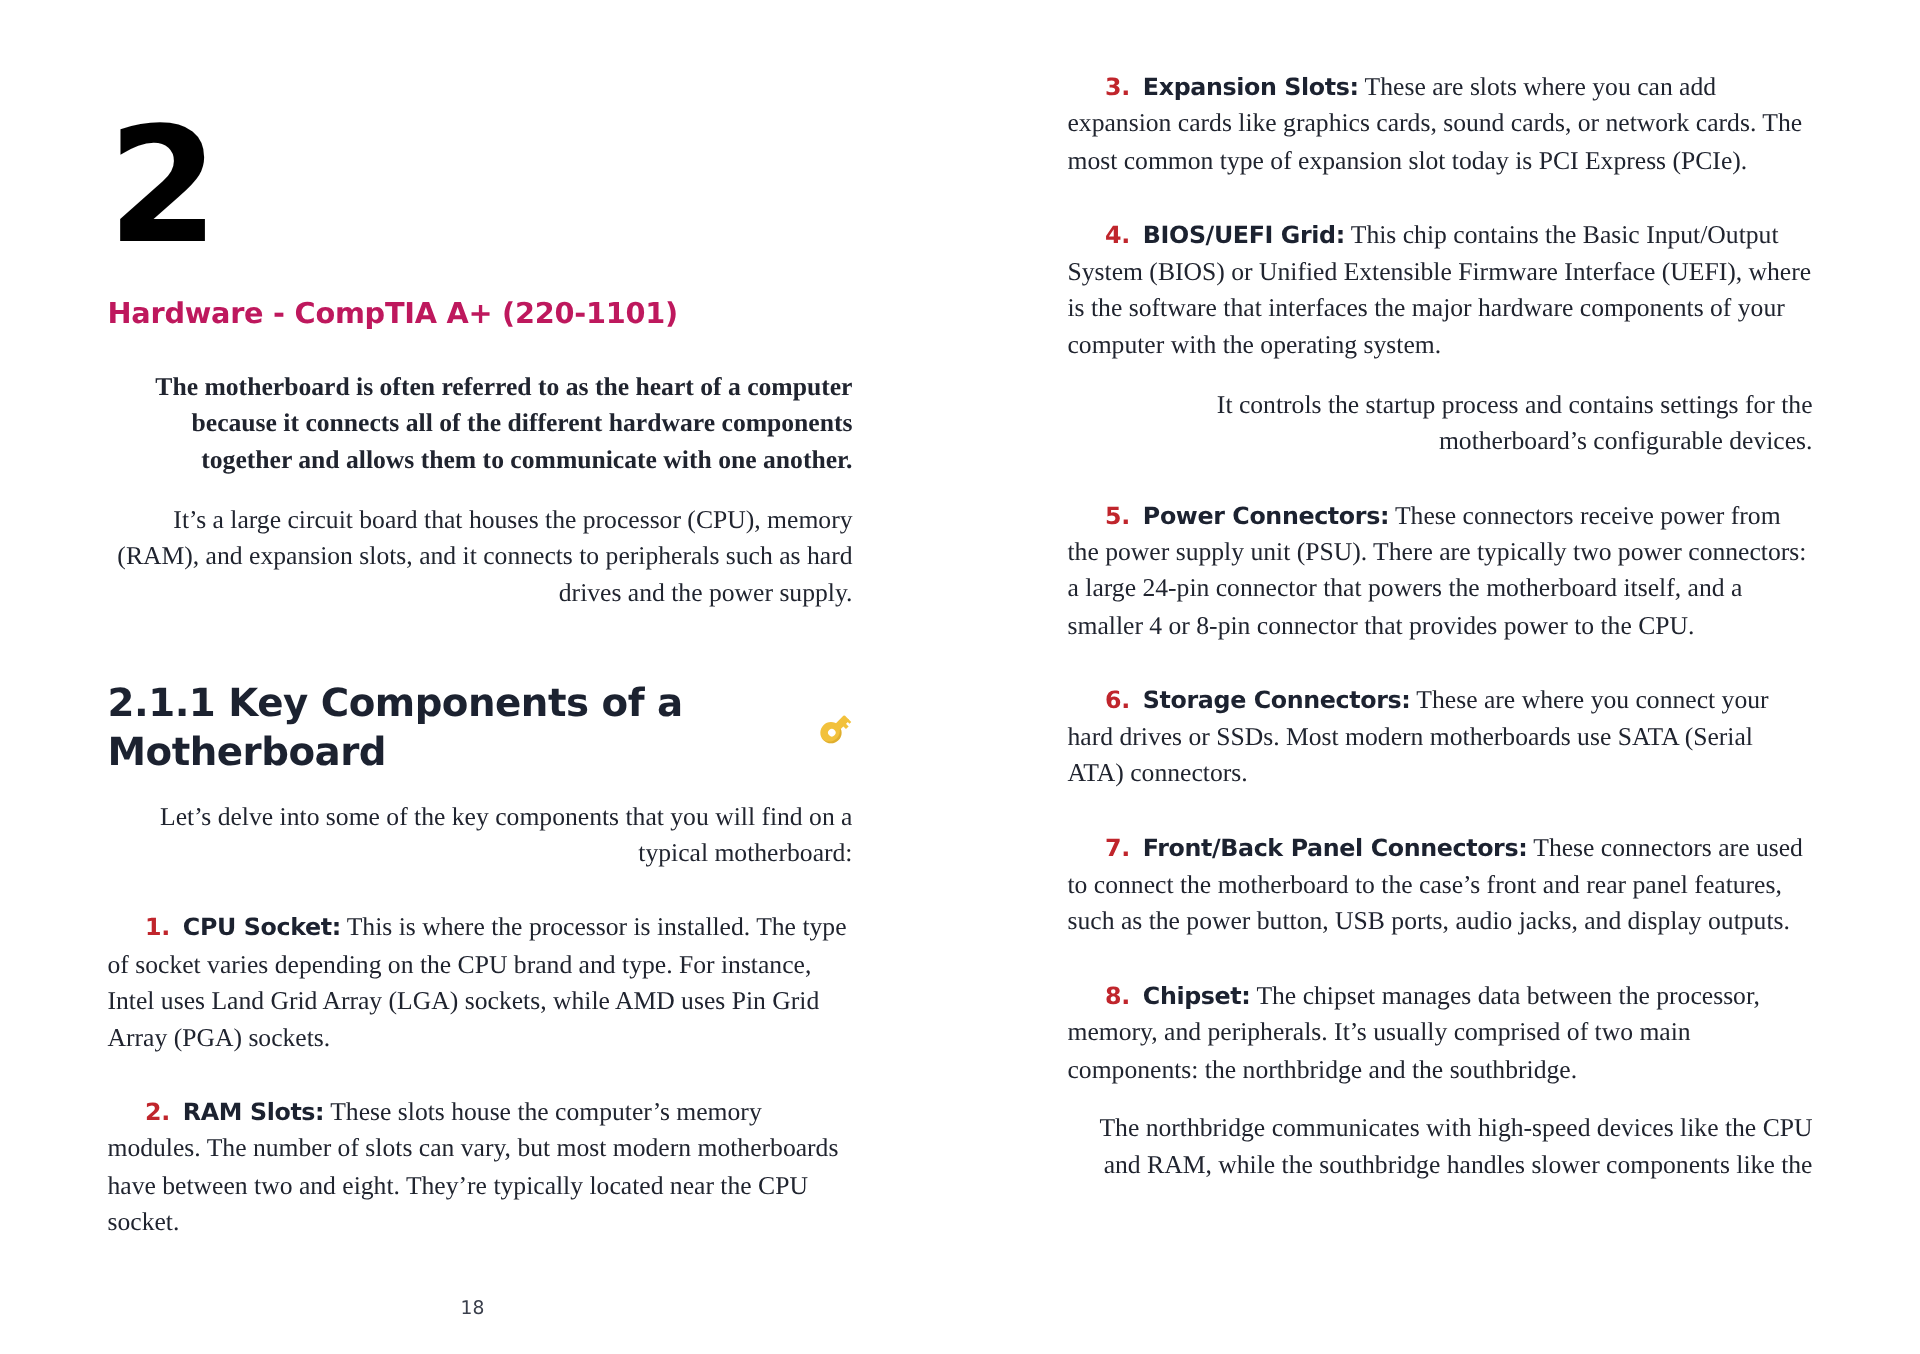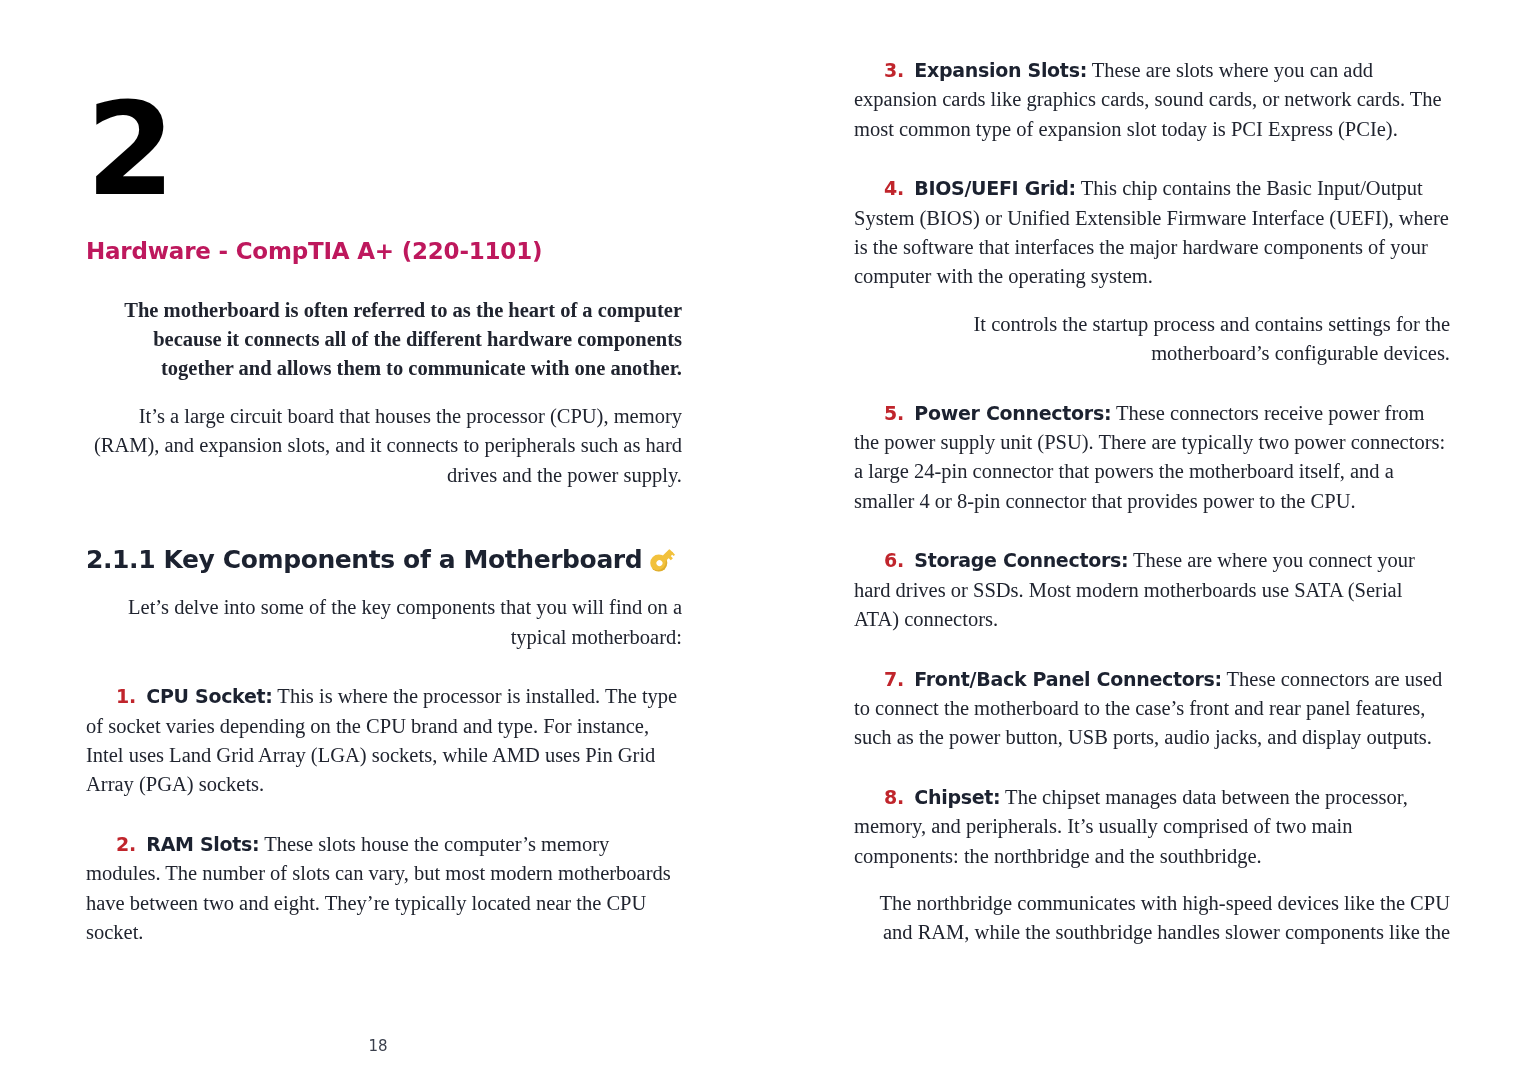--- a/index.html
+++ b/index.html
@@ -70,21 +70,21 @@
     line-height: 1.18;
     color: #1c2230;
     margin: 14px 0 0 0;
     letter-spacing: -0.8px;
   }
 
   
   .subsection-heading {
     font-family: "DejaVu Sans", "Liberation Sans", sans-serif;
     font-weight: 700;
-    font-size: 25px;
+    font-size: 31px;
     line-height: 1.25;
     color: #1c2230;
     margin: 54px 0 0 0;
     letter-spacing: -0.4px;
     display: flex;
     align-items: center;
     gap: 8px;
   }
 
   

